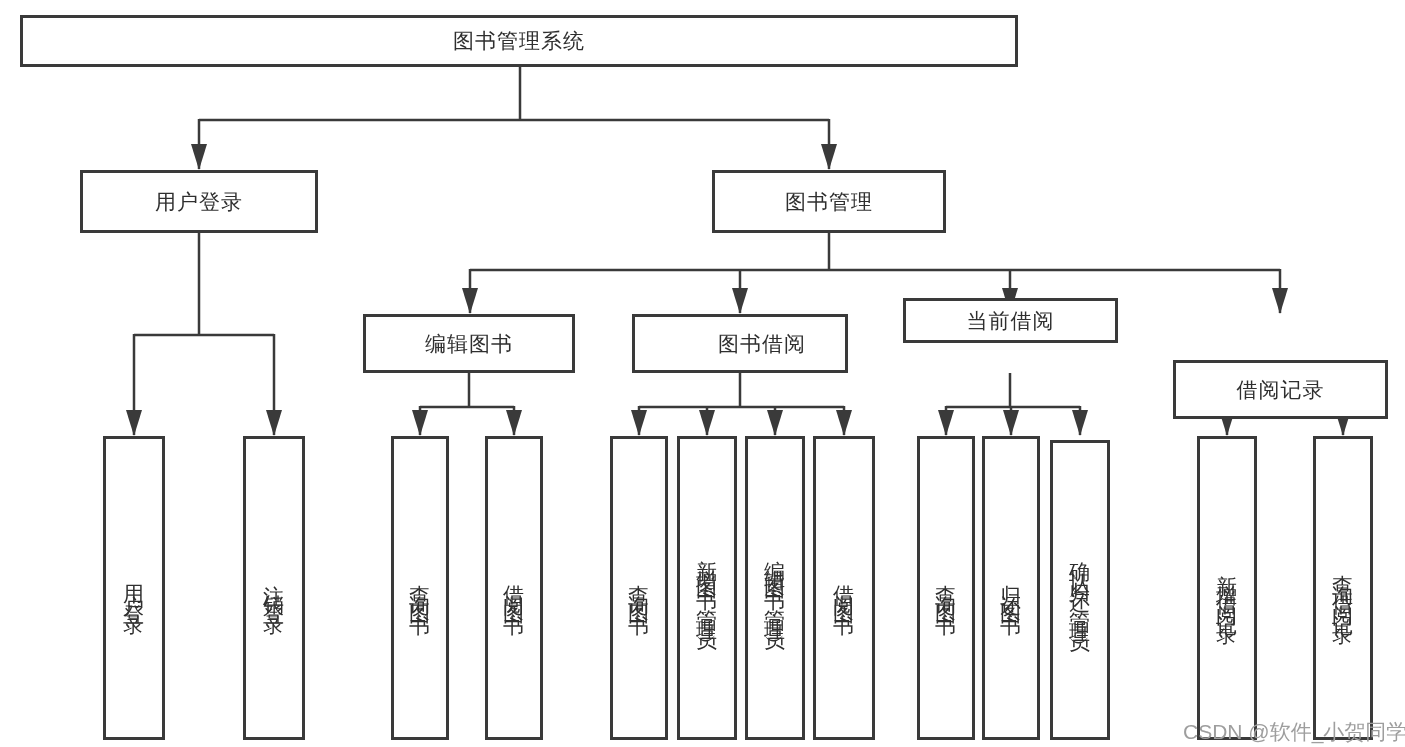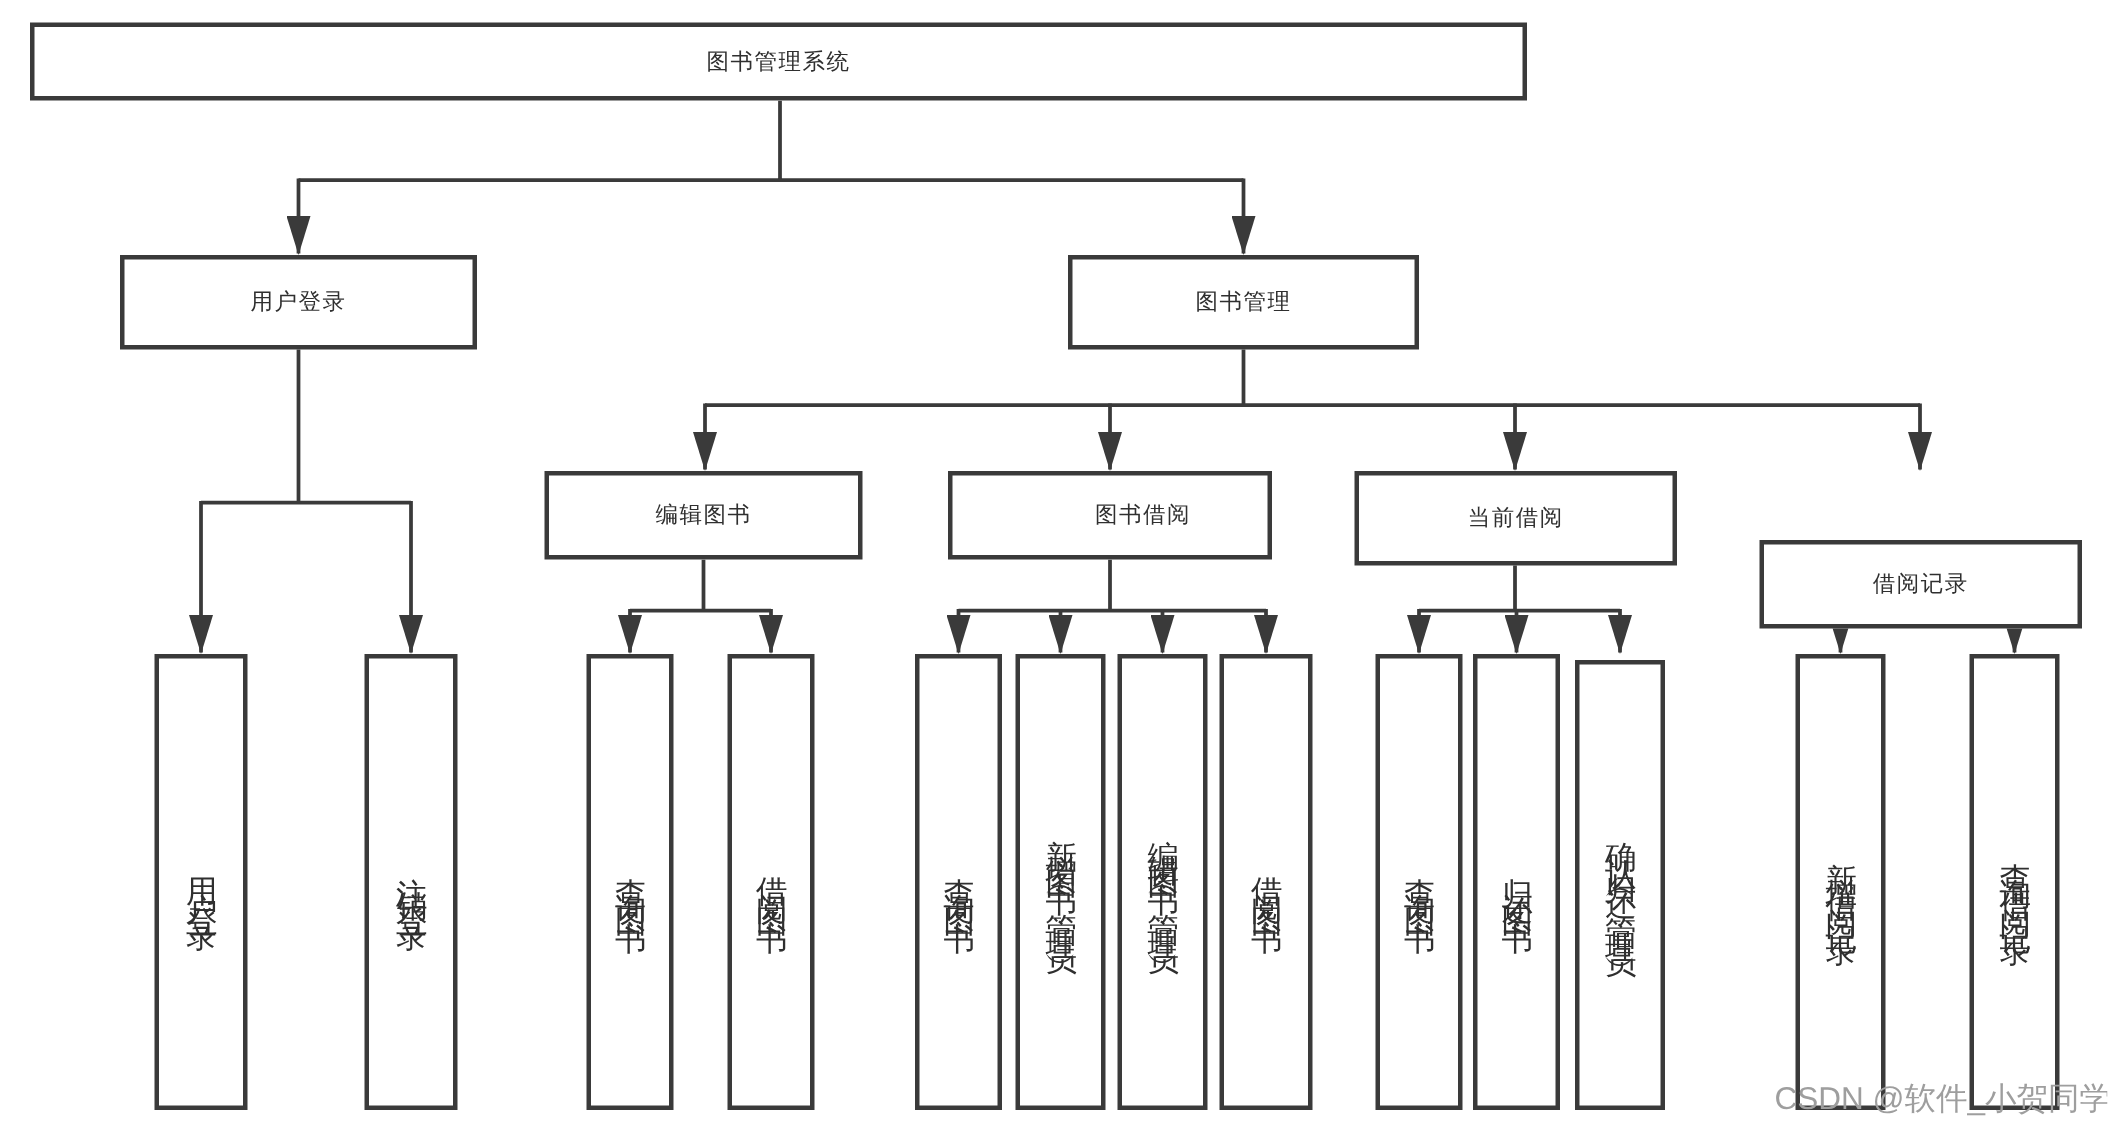--- a/index.html
+++ b/index.html
@@ -15,21 +15,21 @@
     position:absolute;
     box-sizing:border-box;
     border:3px solid #3a3a3a;
     background:#ffffff;
     display:flex;
     align-items:center;
     justify-content:center;
     color:#2f2f2f;
     z-index:2;
   }
-  .node.h{font-size:15px;letter-spacing:1px;font-family:Liberation Mono, monospace;}
+  .node.h{font-size:21px;letter-spacing:1px;font-family:Liberation Mono, monospace;}
   .node.v span{
     writing-mode:vertical-rl;
     text-orientation:mixed;
     font-size:21px;
     letter-spacing:10px;
     line-height:1;
   }
   .watermark{
     position:absolute;
     z-index:5;
@@ -96,21 +96,21 @@
   <div class="node h" style="left:712px;top:170px;width:234px;height:63px;">
     <span>图书管理</span>
   </div>
 
   <div class="node h" style="left:363px;top:314px;width:212px;height:59px;">
     <span>编辑图书</span>
   </div>
   <div class="node h" style="left:632px;top:314px;width:216px;height:59px;padding-left:44px;">
     <span>图书借阅</span>
   </div>
-  <div class="node h" style="left:903px;top:314px;width:215px;height:63px;">
+  <div class="node h" style="left:903px;top:298px;width:215px;height:45px;">
     <span>当前借阅</span>
   </div>
   <div class="node h" style="left:1173px;top:314px;width:215px;height:59px;margin-top:46px;">
     <span>借阅记录</span>
   </div>
 
   <div class="node v" style="left:103px;top:436px;width:62px;height:304px;">
     <span>用户登录</span>
   </div>
   <div class="node v" style="left:243px;top:436px;width:62px;height:304px;">

